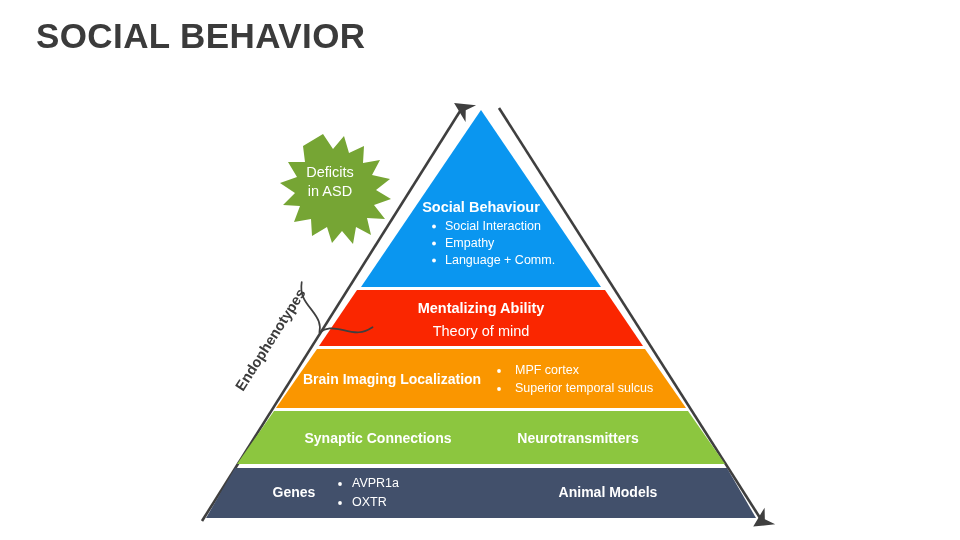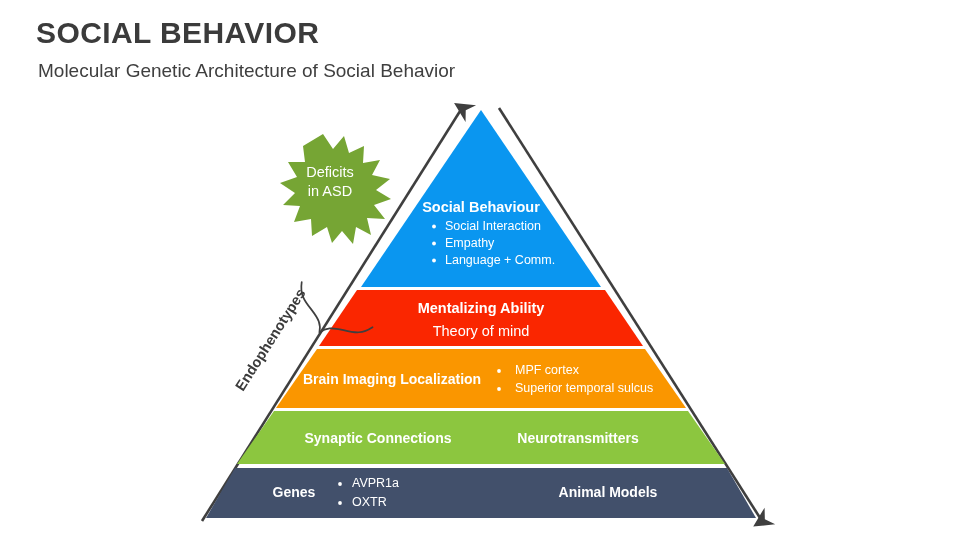--- a/index.html
+++ b/index.html
@@ -10,21 +10,21 @@
     overflow: hidden;
   }
   #slide {
     position: relative;
     width: 960px; height: 540px;
     background: #ffffff;
   }
   #title {
     position: absolute;
     left: 36px; top: 16px;
-    font-size: 30px;
+    font-size: 35px;
     font-weight: bold;
     letter-spacing: 0.4px;
     color: #3b3b3b;
     white-space: nowrap;
   }
   #subtitle {
     position: absolute;
     left: 38px; top: 60px;
     font-size: 19px;
     font-weight: normal;
@@ -55,21 +55,20 @@
     fill: #ffffff;
     text-anchor: middle;
   }
 </style>
 </head>
 <body>
 
 <div id="slide">
 
   <div id="title">SOCIAL BEHAVIOR</div>
-  <div id="subtitle">Molecular Genetic Architecture of Social Behavior</div>
 
   <svg id="diagram" viewBox="0 0 960 540">
 
     <defs>
       <marker id="arrUp" markerWidth="9" markerHeight="9" refX="4.2" refY="4.2" orient="auto" markerUnits="strokeWidth">
         <path d="M 0.4 8.2 L 4.2 0.6 L 8.0 8.2 L 4.2 5.9 Z" fill="#3f3f3f"></path>
       </marker>
       <marker id="arrDn" markerWidth="9" markerHeight="9" refX="4.2" refY="4.2" orient="auto" markerUnits="strokeWidth">
         <path d="M 0.4 0.6 L 4.2 8.2 L 8.0 0.6 L 4.2 2.9 Z" fill="#3f3f3f"></path>
       </marker>

